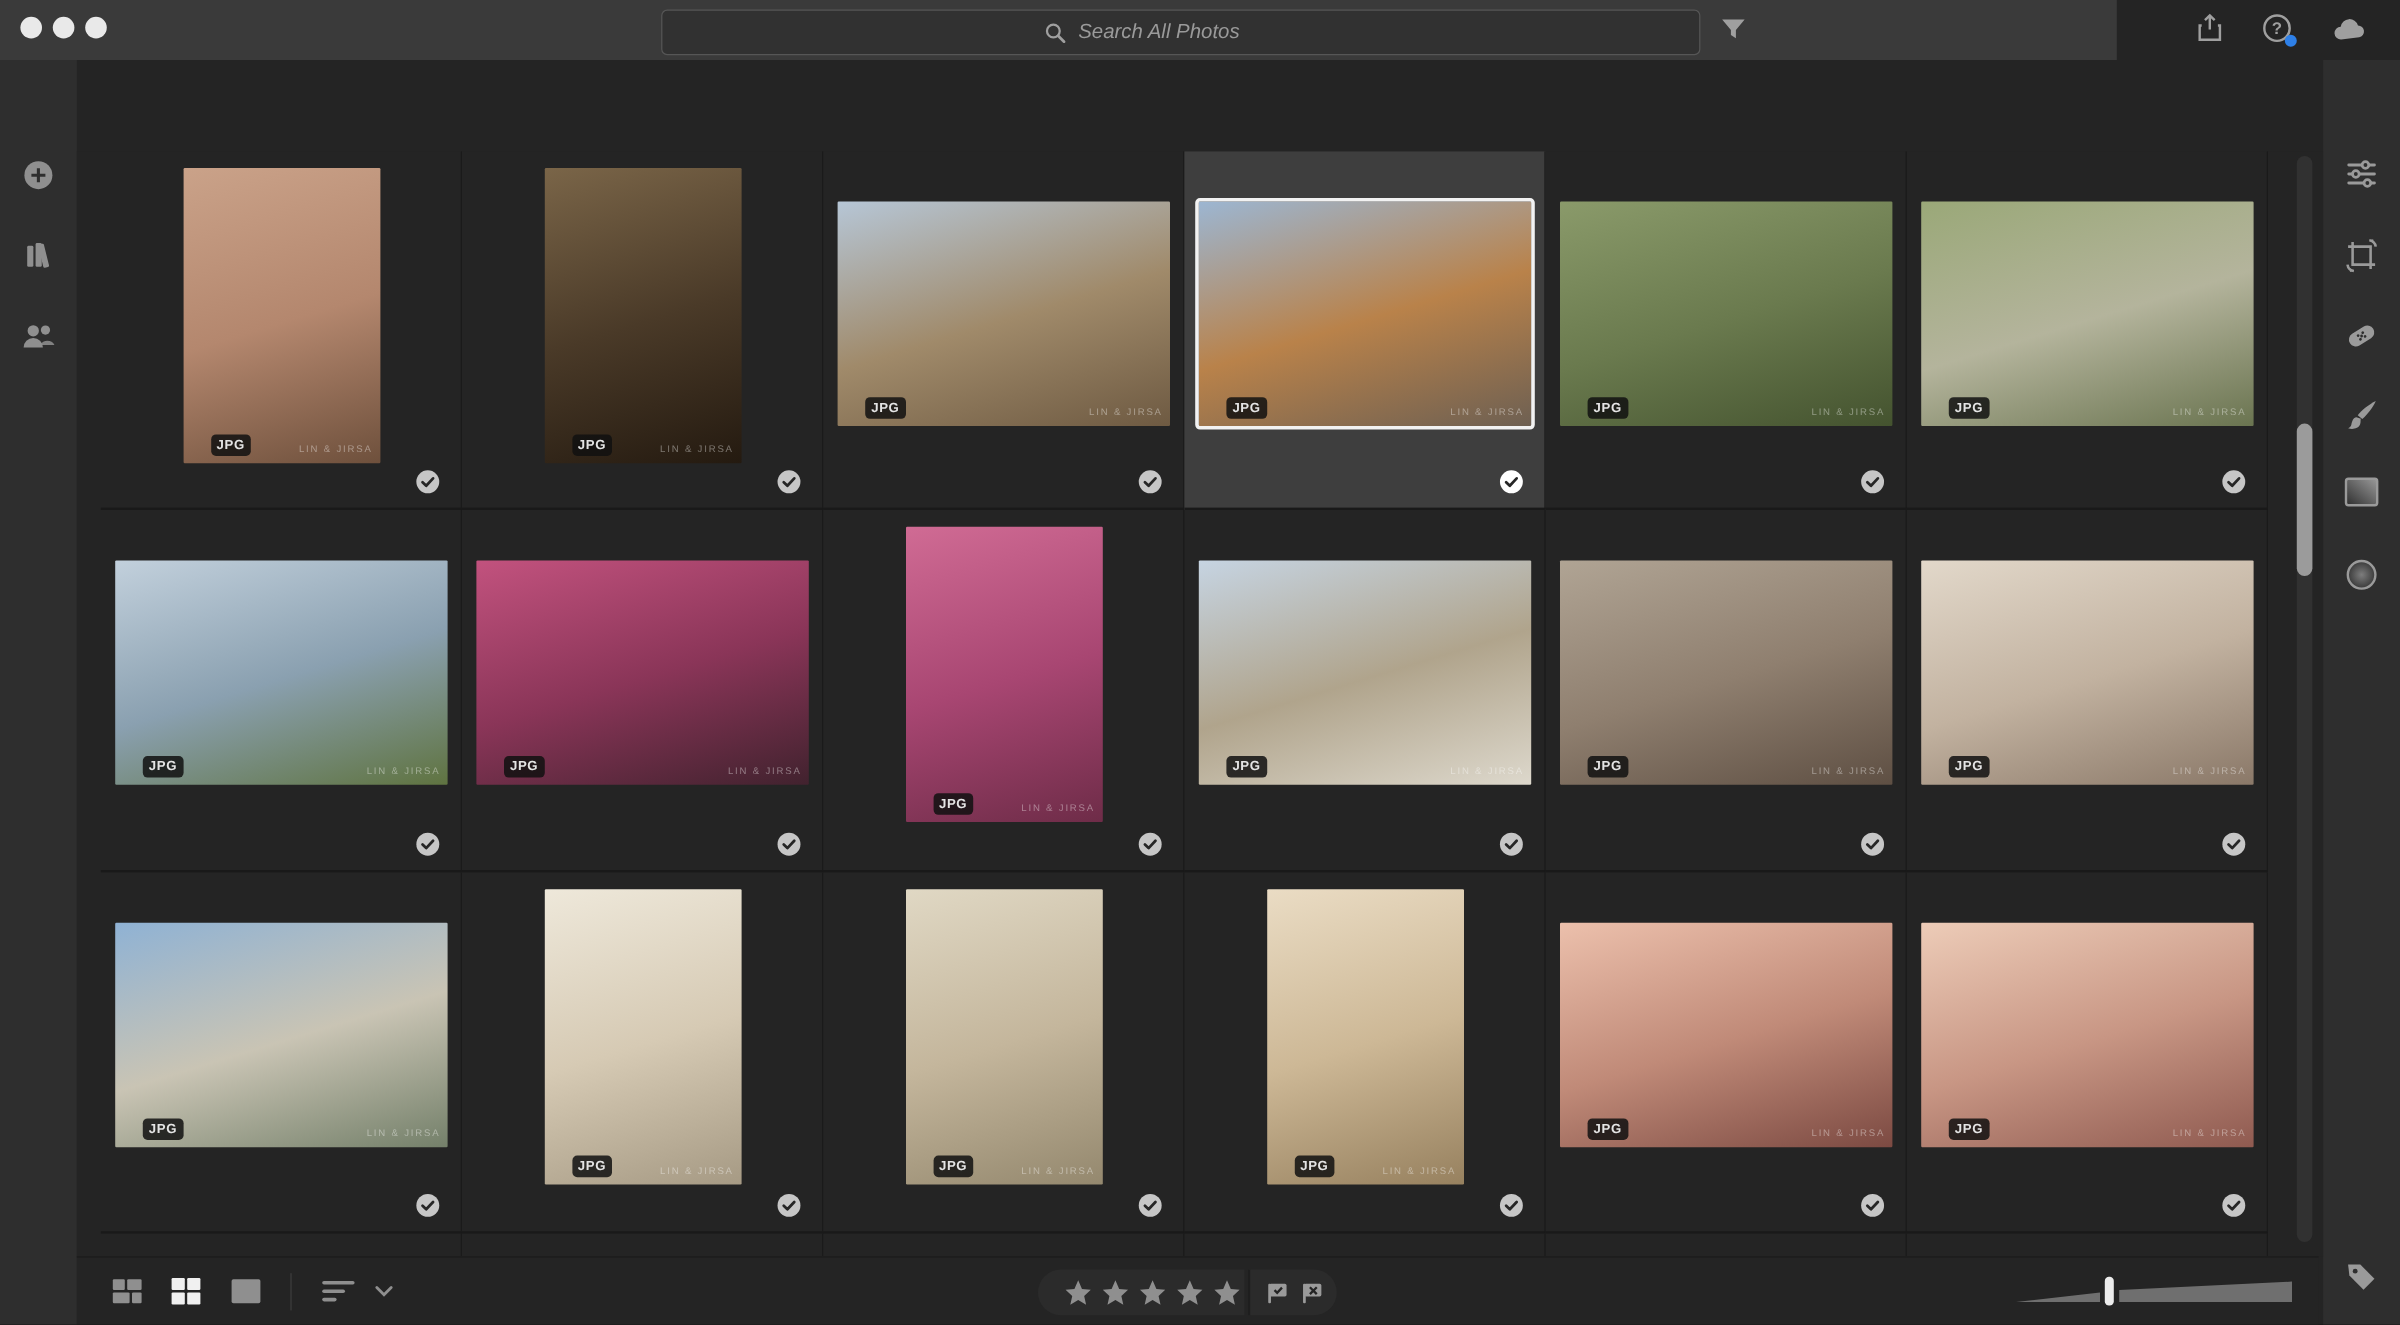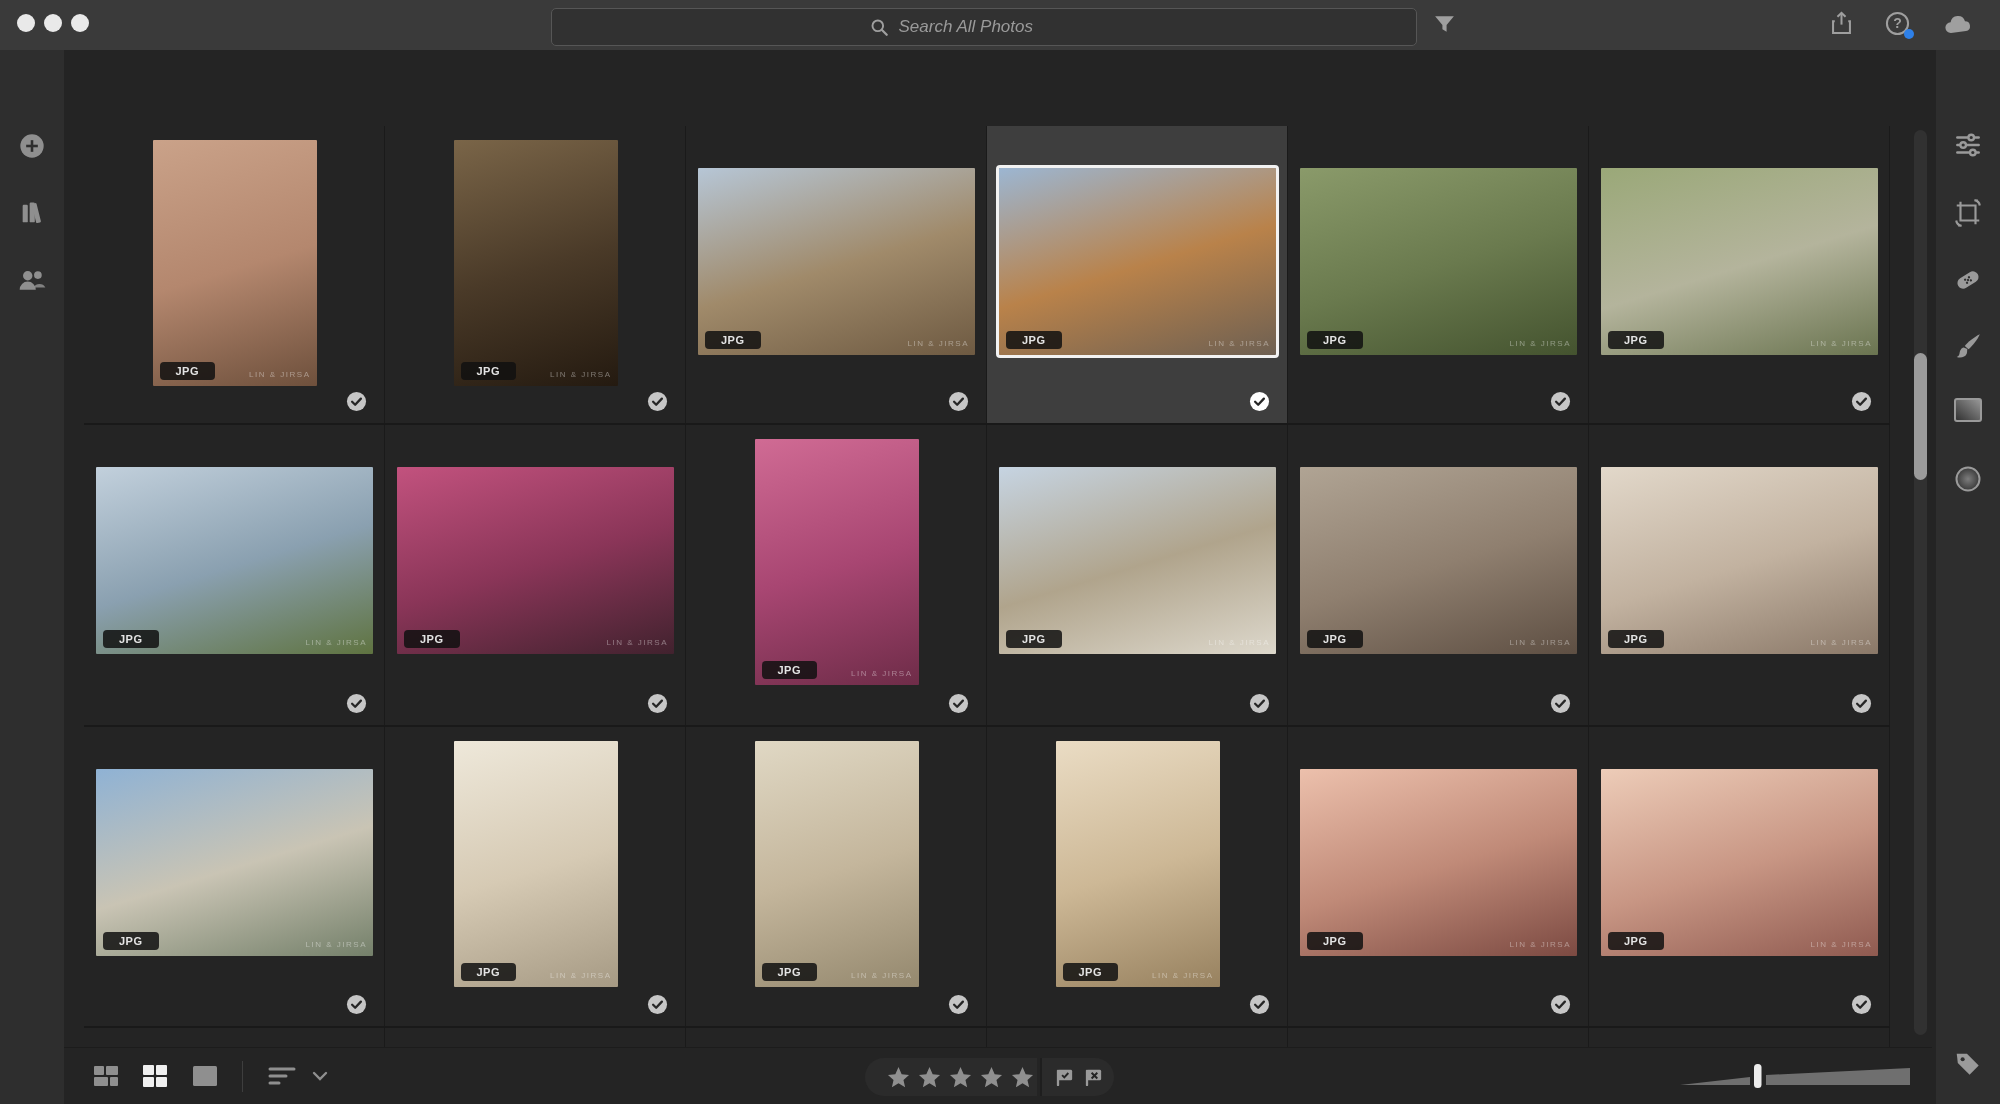--- a/index.html
+++ b/index.html
@@ -3,21 +3,21 @@
 <meta charset="utf-8">
 <style>
   * { margin:0; padding:0; box-sizing:border-box; }
   html,body { background:#111; }
   .app {
     position:relative; width:2000px; height:1104px; overflow:hidden;
     background:#242424; font-family:"Liberation Sans", sans-serif;
     -webkit-font-smoothing:antialiased;
   }
   
-  .topbar { position:absolute; left:0; top:0; width:2000px; height:50px; background:#3a3a3a;padding-left:47px; }
+  .topbar { position:absolute; left:0; top:0; width:1764px; height:50px; background:#3a3a3a;padding-left:47px; }
   .tl { position:absolute; top:14px; width:18px; height:18px; border-radius:50%; background:#e9e9e9; }
   .search-field {
     position:absolute; left:551px; top:8px; width:866px; height:38px;
     background:#313131; border:1.5px solid #565656; border-radius:5px;
     display:flex; align-items:center; justify-content:center; gap:10px; color:#9a9a9a;
   }
   .search-field input {
     background:transparent; border:none; outline:none; color:#cfcfcf;
     font-family:"Liberation Sans", sans-serif; font-size:17px; font-style:italic; width:200px;
   }
@@ -38,22 +38,22 @@
   }
   .header .title { position:absolute; left:78px; top:24px; font-size:21px; color:#ececec; }
   .header .count { position:absolute; right:72px; top:29px; font-size:15px; color:#999; }
   
   .grid { position:absolute; left:64px; top:126px; width:1872px; height:921px; background:#242424; overflow:hidden; }
   .cell { position:absolute; border-right:1px solid #1a1a1a; border-bottom:2px solid #191919; }
   .cell.selected { background:#3e3e3e; }
   .photo { position:absolute; border-radius:1px; }
   .cell.selected .photo { outline:3px solid #f2f2f2; }
   .badge {
-    position:absolute; left:7px; bottom:6px; background:rgba(16,16,16,0.85); color:#e4e4e4;
-    font-size:11px; font-weight:bold; letter-spacing:0.5px; padding:3px 16px; border-radius:4px;
+    position:absolute; left:23px; bottom:6px; background:rgba(16,16,16,0.85); color:#e4e4e4;
+    font-size:11px; font-weight:bold; letter-spacing:0.5px; padding:3px 5px; border-radius:4px;
   }
   .wm { position:absolute; right:6px; bottom:7px; font-size:8px; letter-spacing:1.5px; color:rgba(255,255,255,0.38); }
   .sync { position:absolute; right:17px; bottom:11px; }
   
   .sb-track { position:absolute; left:1850px; top:4px; width:13px; height:905px; border-radius:7px; background:#313131; }
   .sb-thumb { position:absolute; left:1850px; top:227px; width:13px; height:127px; border-radius:7px; background:#9b9b9b; }
   
   .toolbar { position:absolute; left:64px; top:1047px; width:1868px; height:57px; background:#242424; border-top:1px solid #1c1c1c; }
   .tb-item { position:absolute; top:50%; transform:translateY(-50%); color:#8f8f8f; cursor:pointer; display:flex; }
   .tb-div { position:absolute; left:178px; top:13px; width:1px; height:31px; background:#3e3e3e; }

